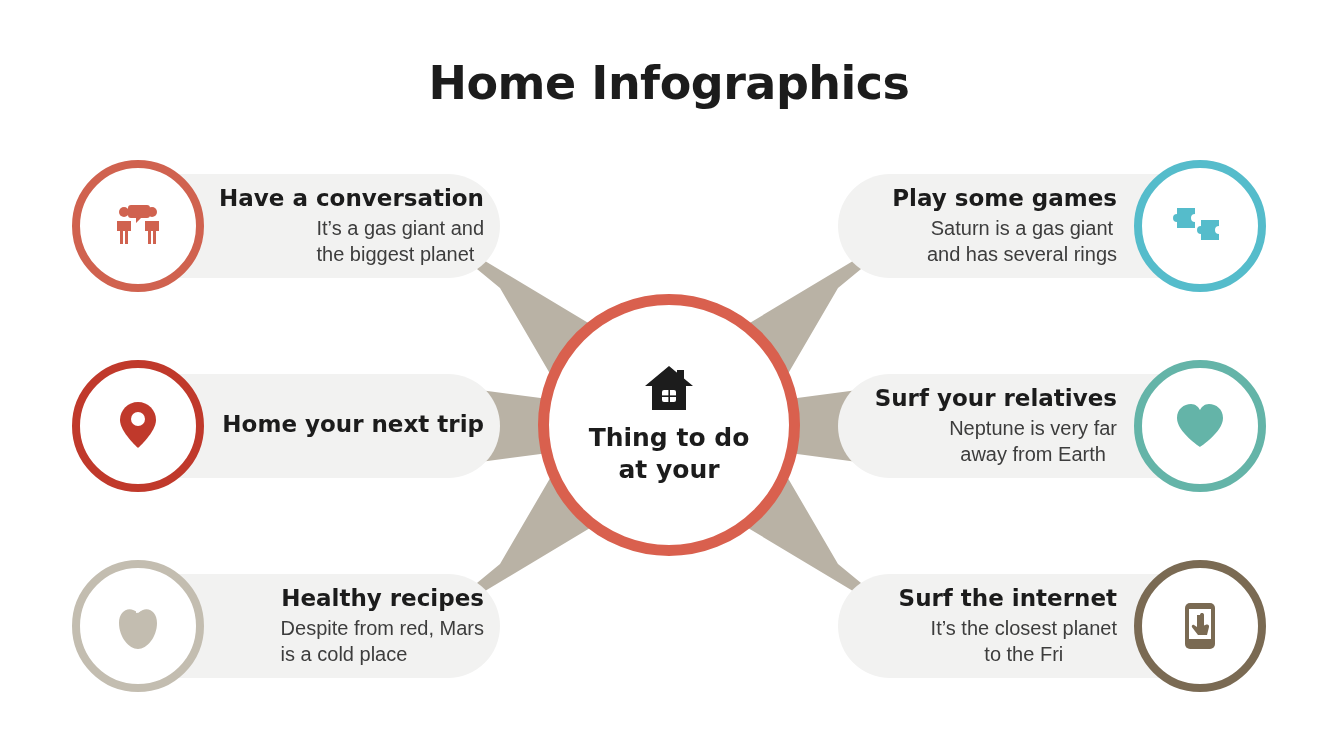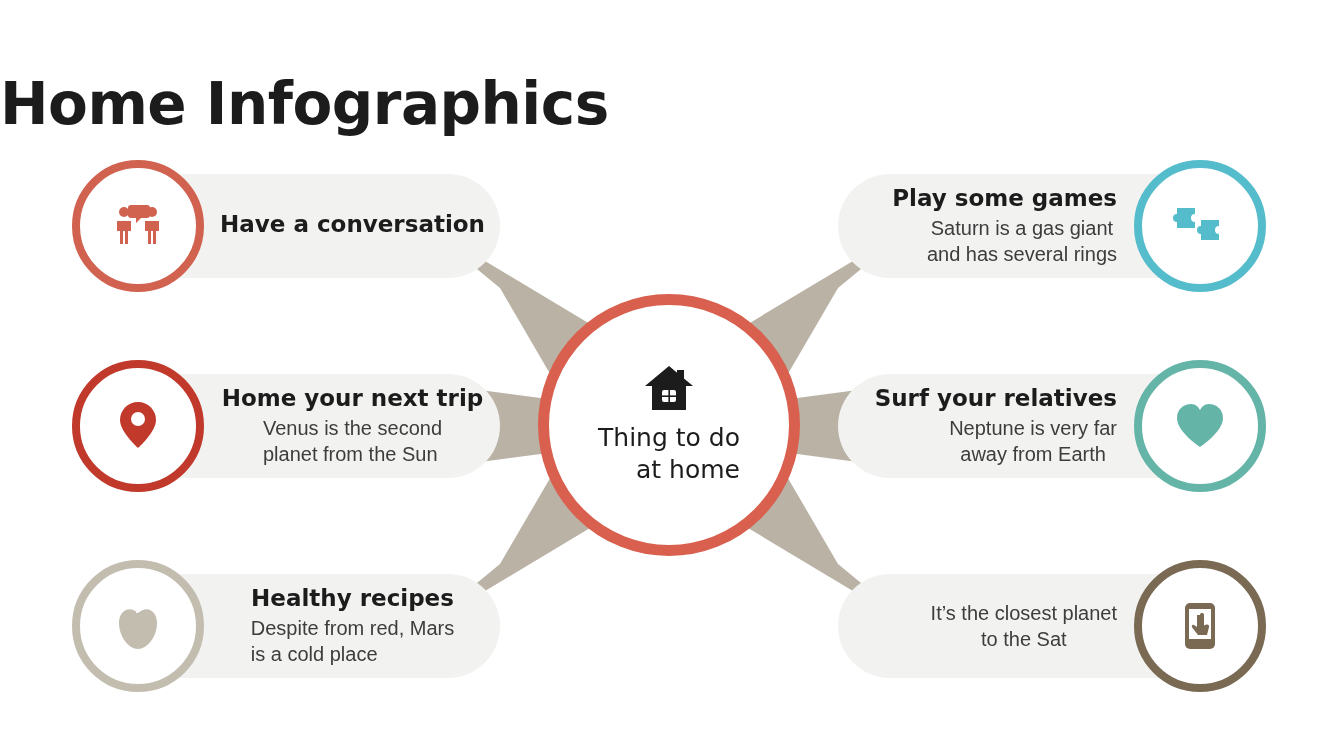--- a/index.html
+++ b/index.html
@@ -11,22 +11,23 @@
   }
   #stage {
     position: relative;
     width: 1338px; height: 753px;
     background: #ffffff;
   }
 
   
   .title {
     position: absolute;
-    top: 70px; left: 0; width: 100%;
-    font-size: 58px;
+    top: 56px; left: 0; width: 100%;
+    text-align: center;
+    font-size: 46px;
     font-weight: bold;
     color: #1c1c1c;
     letter-spacing: -0.5px;
     font-family: "DejaVu Sans", sans-serif;
   }
 
   
   #wedges {
     position: absolute;
     left: 0; top: 0;
@@ -43,23 +44,23 @@
     border: 11px solid #d9604e;
     display: flex;
     flex-direction: column;
     align-items: center;
     justify-content: center;
     z-index: 5;
   }
   .hub-icon { margin-bottom: 10px; }
   .hub-label {
     font-size: 25px;
-    font-weight: normal;
+    font-weight: bold;
     color: #1c1c1c;
-    text-align: right;
+    text-align: center;
     line-height: 1.28;
     font-family: "DejaVu Sans", sans-serif;
   }
 
   
   .item {
     position: absolute;
     height: 132px;
     z-index: 4;
   }
@@ -71,21 +72,21 @@
     display: flex;
     flex-direction: column;
     justify-content: center;
   }
   .item.left .pill {
     left: 108px;
     width: 392px;
     border-radius: 0 52px 52px 0;
     padding-left: 113px;
     padding-right: 16px;
-    align-items: center;
+    align-items: flex-end;
     text-align: left;
   }
   .item.right .pill {
     right: 108px;
     width: 392px;
     border-radius: 52px 0 0 52px;
     padding-right: 113px;
     padding-left: 16px;
     align-items: flex-end;
     text-align: center;
@@ -153,50 +154,50 @@
       <svg width="52" height="48" viewBox="0 0 52 48">
         <path fill="#1c1c1c" d="M26 2 L2 22 h7 v24 h34 V22 h7 Z"></path>
         <rect x="34" y="6" width="7" height="12" fill="#1c1c1c"></rect>
         <rect x="19" y="26" width="14" height="12" rx="2" fill="#ffffff"></rect>
         <rect x="25.4" y="26" width="1.6" height="12" fill="#1c1c1c"></rect>
         <rect x="19" y="31.4" width="14" height="1.6" fill="#1c1c1c"></rect>
       </svg>
     </span>
     <div class="hub-label">
       <span>Thing to do</span><br>
-      <span>at home</span>
+      <span>at your</span>
     </div>
   </div>
 
   <div class="item left" style="left:0; top:160px;">
     <div class="pill">
       <h3>Have a conversation</h3>
+      <p>
+        <span>It’s a gas giant and</span><br>
+        <span>the biggest planet</span>
+      </p>
     </div>
     <div class="badge" style="border-color:#d0624f;">
       <span>
         <svg width="54" height="50" viewBox="0 0 54 50">
           <g fill="#d0624f">
             <circle cx="13" cy="11" r="5"></circle>
             <path d="M6 20 h14 v10 h-3 v13 h-3 V30 h-2 v13 h-3 V30 H6 Z"></path>
             <circle cx="41" cy="11" r="5"></circle>
             <path d="M34 20 h14 v10 h-3 v13 h-3 V30 h-2 v13 h-3 V30 h-3 Z"></path>
             <path d="M20 4 h16 a3 3 0 0 1 3 3 v7 a3 3 0 0 1 -3 3 h-6 l-5 5 v-5 h-5 a3 3 0 0 1 -3 -3 V7 a3 3 0 0 1 3 -3 Z"></path>
           </g>
         </svg>
       </span>
     </div>
   </div>
 
   <div class="item left" style="left:0; top:360px;">
     <div class="pill">
       <h3>Home your next trip</h3>
-      <p>
-        <span>Venus is the second</span><br>
-        <span>planet from the Sun</span>
-      </p>
     </div>
     <div class="badge" style="border-color:#c0392b;">
       <span>
         <svg width="40" height="52" viewBox="0 0 40 52">
           <path fill="#c0392b" d="M20 2 C10 2 2 10 2 20 C2 32 20 48 20 48 C20 48 38 32 38 20 C38 10 30 2 20 2 Z"></path>
           <circle cx="20" cy="19" r="7" fill="#ffffff"></circle>
         </svg>
       </span>
     </div>
   </div>
@@ -251,23 +252,24 @@
       <span>
         <svg width="54" height="48" viewBox="0 0 54 48">
           <path fill="#64b4a8" d="M27 45 C27 45 4 30 4 16 C4 7 11 2 18 2 C22.5 2 25.5 5 27 8 C28.5 5 31.5 2 36 2 C43 2 50 7 50 16 C50 30 27 45 27 45 Z"></path>
         </svg>
       </span>
     </div>
   </div>
 
   <div class="item right" style="right:0; top:560px;">
     <div class="pill">
+      <h3>Surf the internet</h3>
       <p>
         <span>It’s the closest planet</span><br>
-        <span>to the Sat</span>
+        <span>to the Fri</span>
       </p>
     </div>
     <div class="badge" style="border-color:#7a6a53;">
       <span>
         <svg width="46" height="50" viewBox="0 0 46 50">
           <rect x="8" y="2" width="30" height="46" rx="5" fill="#7a6a53"></rect>
           <rect x="12" y="8" width="22" height="30" fill="#ffffff"></rect>
           <path fill="#7a6a53" d="M20 14 v12 l-3 -2 c-1.5 -1 -3 1 -1.8 2.4 L21 34 h9 l2 -8 c0.4 -1.8 -1 -3 -2.6 -2.4 l-2.4 0.9 V14 c0 -2.6 -4 -2.6 -4 0 Z"></path>
         </svg>
       </span>

